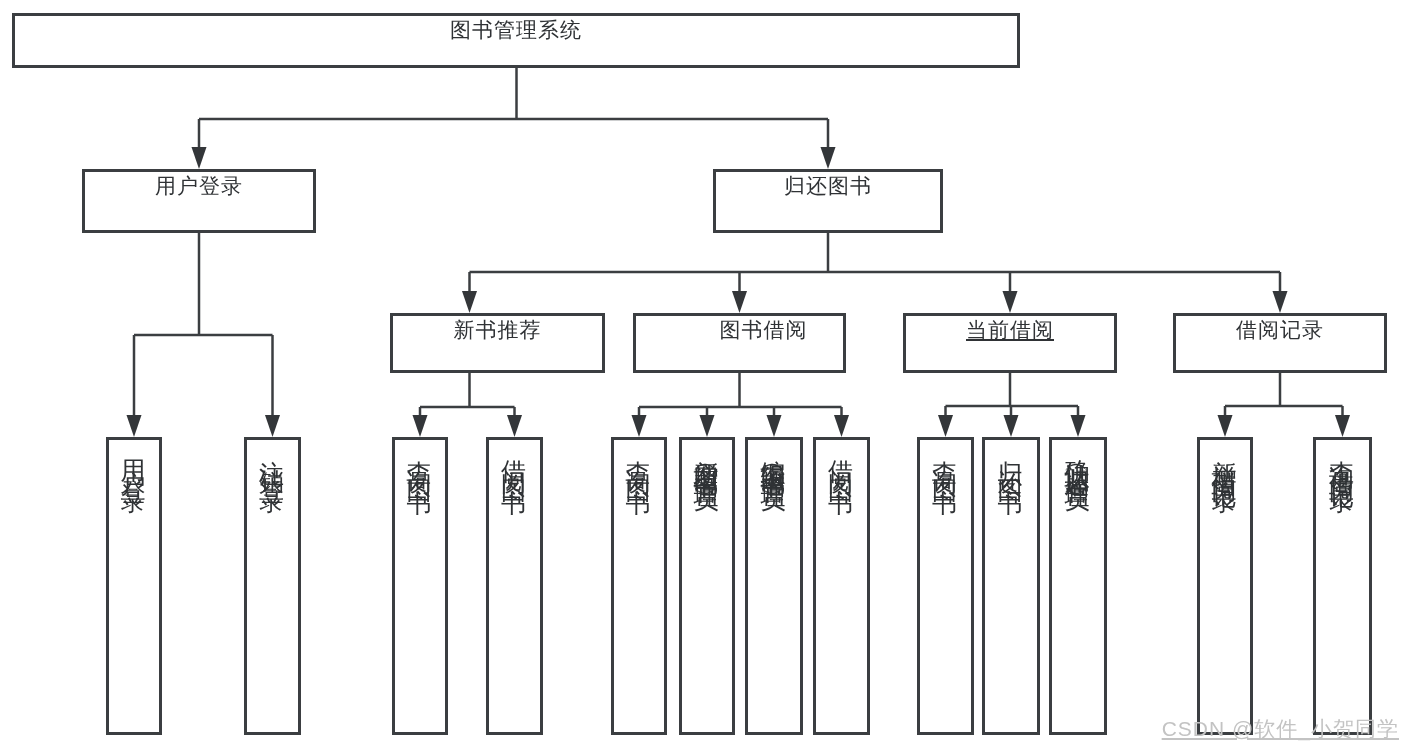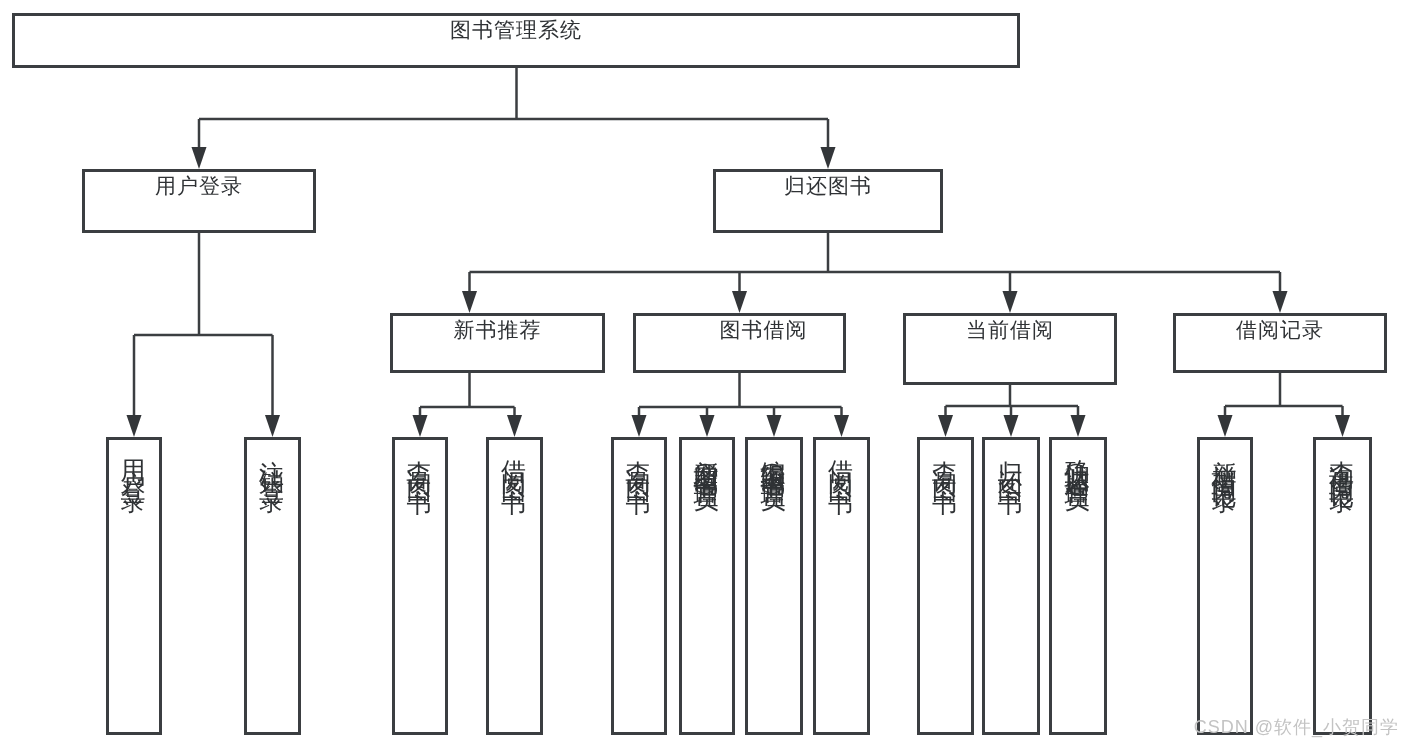--- a/index.html
+++ b/index.html
@@ -41,25 +41,26 @@
     font-size: 25px;
     white-space: nowrap;
   }
   .ls-wide  { letter-spacing: 10px; }
   .ls-mid   { letter-spacing: 6px;  }
   .ls-tight { letter-spacing: 4px;  }
   .watermark {
     position: absolute;
     right: 6px;
     top: 715px;
-    font-size: 18px;
+    font-size: 21px;
     letter-spacing: 1px;
     color: #c3c3c3;
     z-index: 5;
     white-space: nowrap;
+    text-decoration: underline;
   }
 </style>
 </head>
 <body>
 
 <div class="stage">
 
   <svg class="connectors" width="1405" height="747" viewBox="0 0 1405 747" xmlns="http://www.w3.org/2000/svg">
     <g stroke="#3b3e41" stroke-width="2.5" fill="none">
 
@@ -139,21 +140,21 @@
   <div class="box" style="left:713px; top:169px; width:230px; height:64px;">
     <span class="h-label">归还图书</span>
   </div>
 
   <div class="box" style="left:362px; top:313px; width:215px; height:60px;margin-left:28px;">
     <span class="h-label">新书推荐</span>
   </div>
   <div class="box" style="left:633px; top:313px; width:213px; height:60px;padding-left:48px;">
     <span class="h-label">图书借阅</span>
   </div>
-  <div class="box" style="left:903px; top:313px; width:214px; height:72px;">
+  <div class="box" style="left:903px; top:313px; width:214px; height:60px;text-decoration:underline;">
     <span class="h-label">当前借阅</span>
   </div>
   <div class="box" style="left:1173px; top:313px; width:214px; height:60px;">
     <span class="h-label">借阅记录</span>
   </div>
 
   <div class="box" style="left:106px; top:437px; width:56px; height:298px;">
     <span class="v-label ls-wide">用户登录</span>
   </div>
   <div class="box" style="left:244px; top:437px; width:57px; height:298px;">

